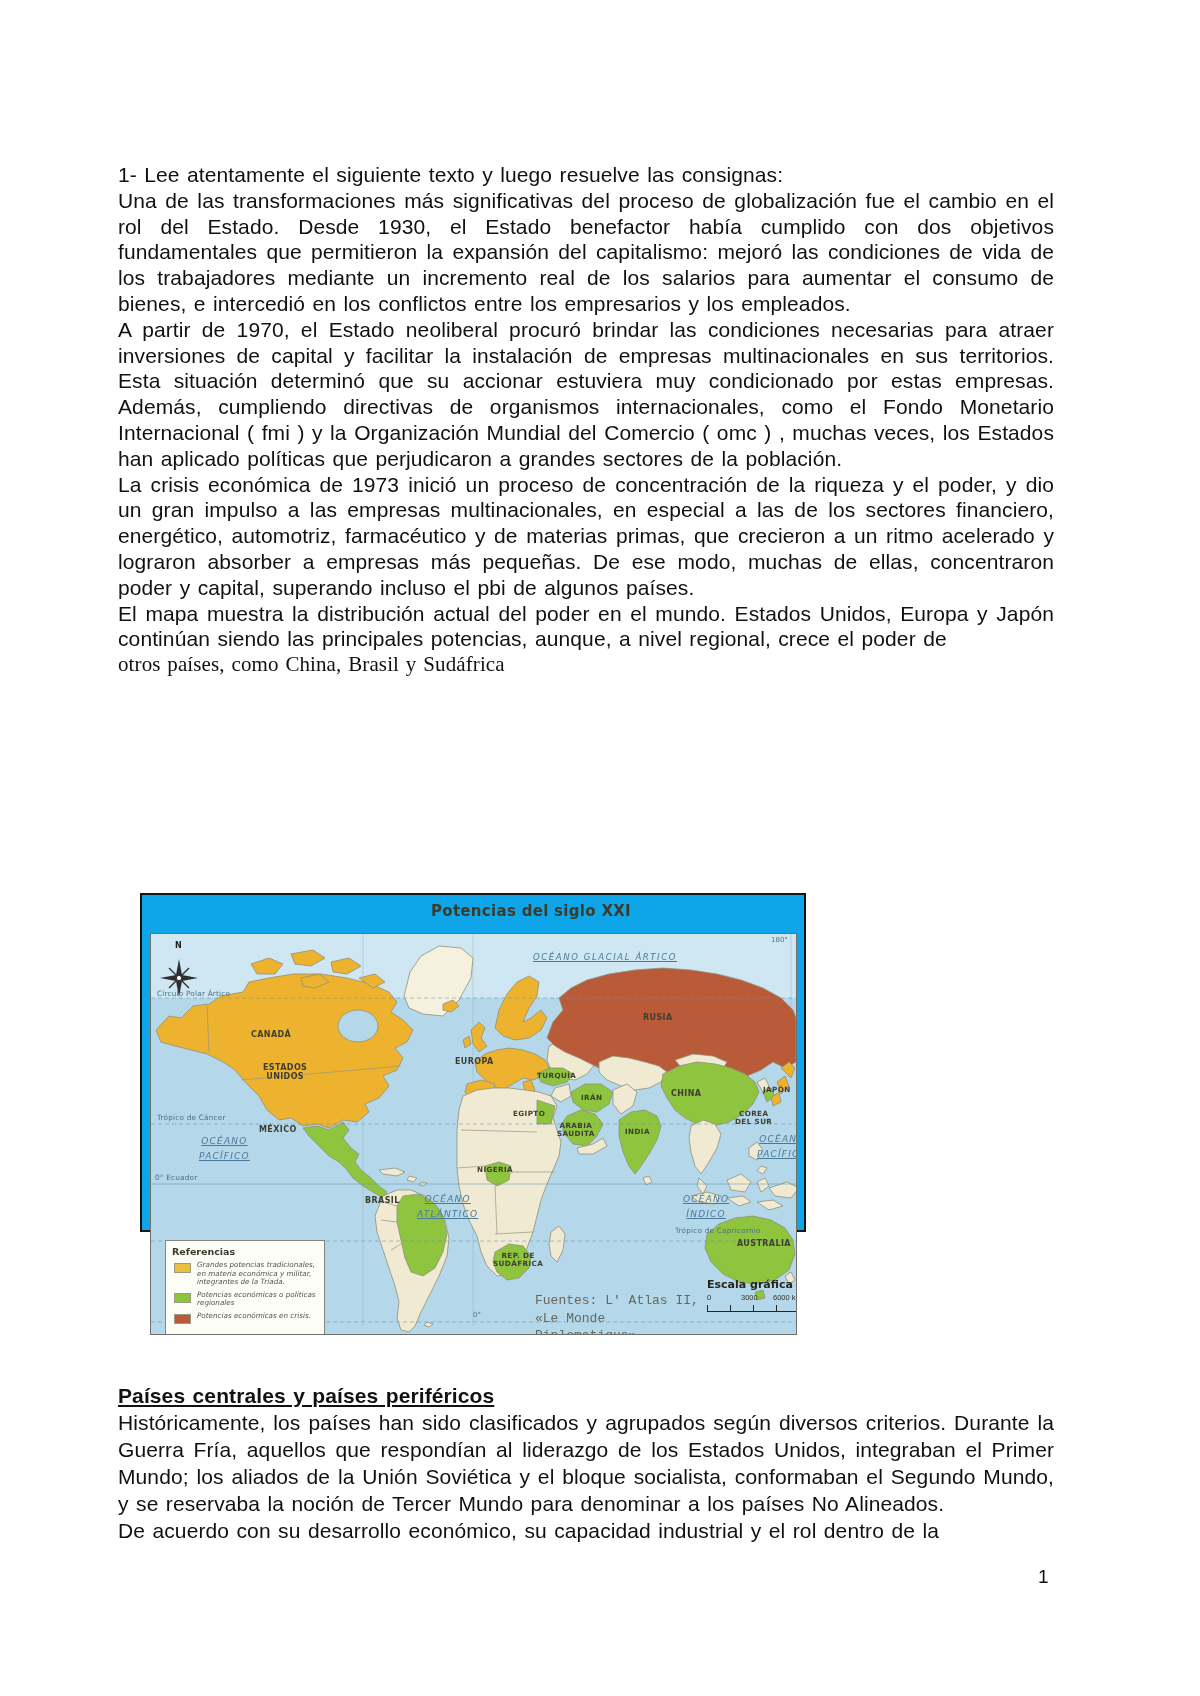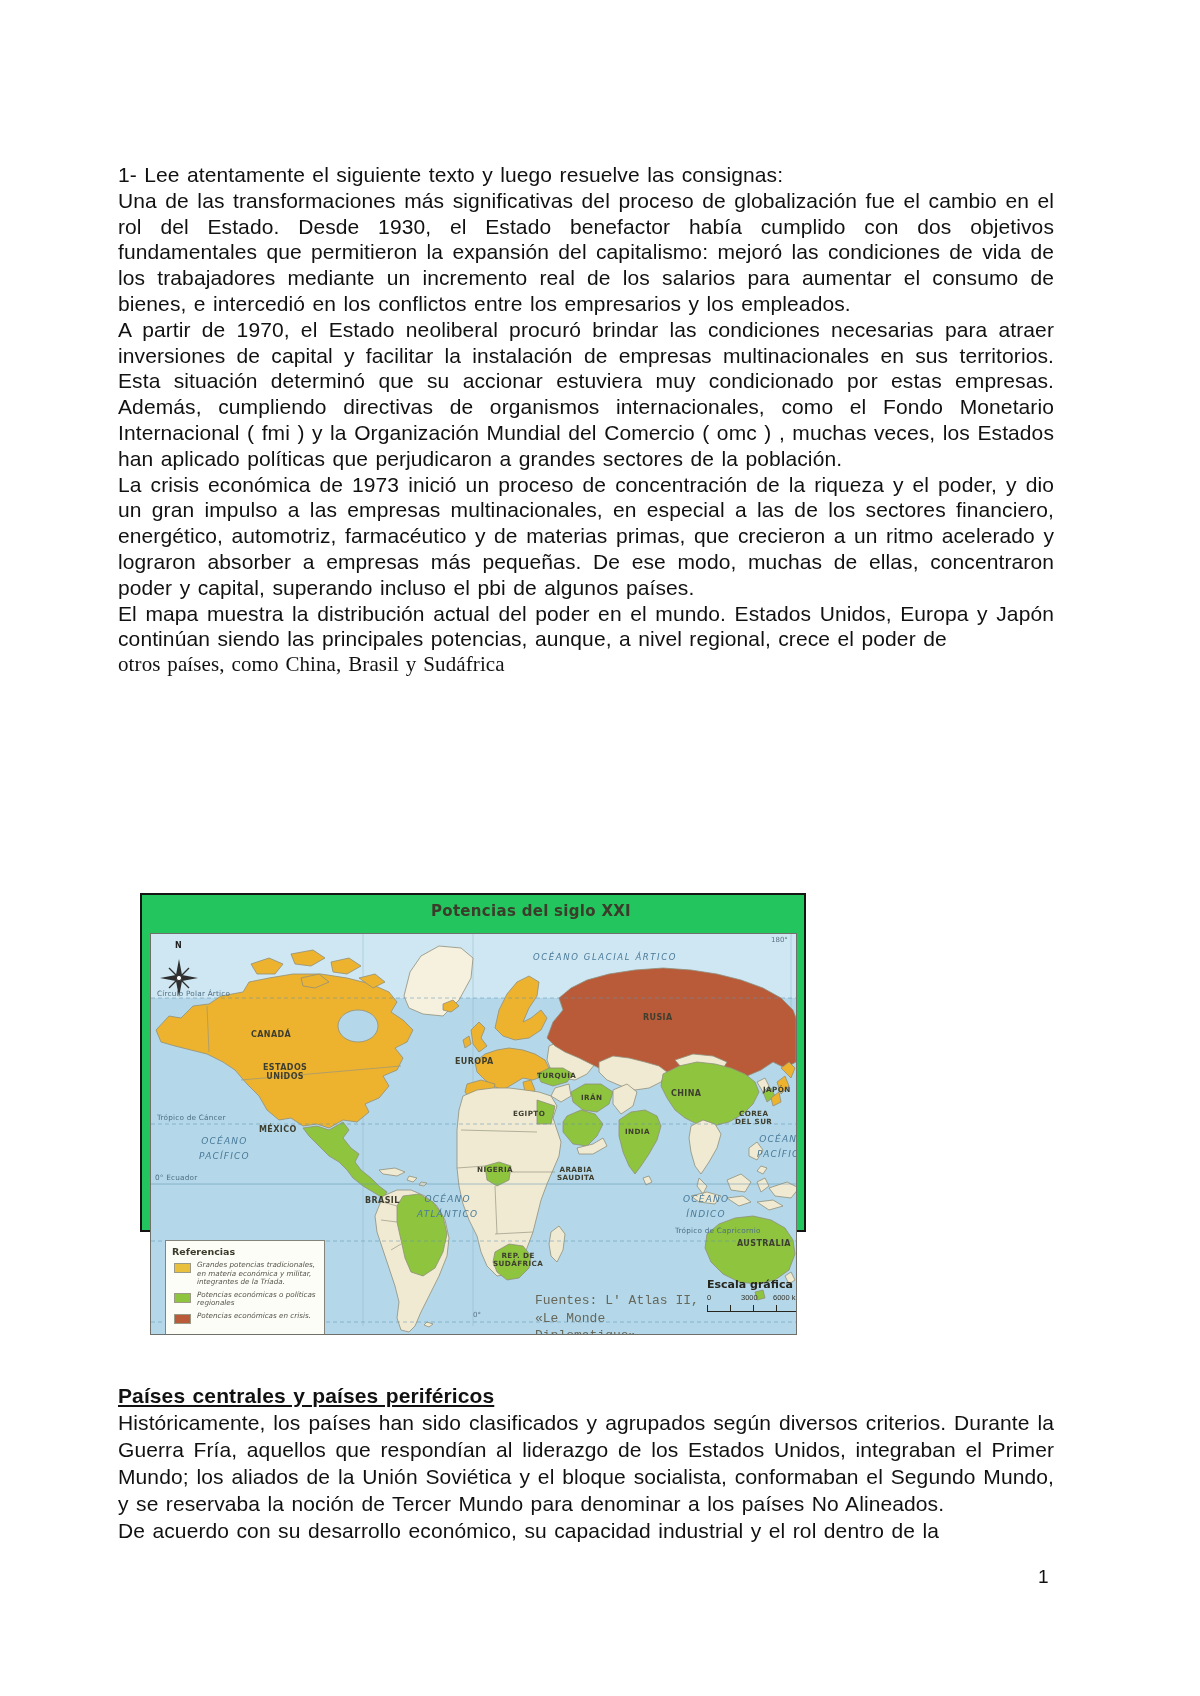--- a/index.html
+++ b/index.html
@@ -16,21 +16,21 @@
   .tblock p.noj{text-align:left;}
   .doc-title{ text-decoration:underline;}
   .h-underline{text-decoration:underline;}
   .h-bold{font-weight:bold;text-decoration:underline;}
   .indent1{padding-left:36px;}
   .indent2{padding-left:10px;font-family:Liberation Serif, serif;}
   .page-number{position:absolute;left:1038px;top:1566px;font-size:19px;}
   
   .map-figure{
     position:absolute;left:140px;top:893px;width:666px;height:339px;
-    box-sizing:border-box;border:2px solid #141414;background:#22c55e;
+    box-sizing:border-box;border:2px solid #141414;background:#0ea5e9;
   }
   .map-title{
     position:absolute;top:7px;left:0;right:0;text-align:center;
     transform:translateX(58px);
     font-family:"DejaVu Sans",sans-serif;font-size:15px;font-weight:bold;color:#3c3c2a;
     letter-spacing:.3px;
   }
   .map-canvas{
     position:absolute;left:8px;top:38px;width:645px;height:400px;
     border:1px solid #70706a;background:#b4d8e9;overflow:hidden;
@@ -46,21 +46,21 @@
   .grat{stroke:#5f93b0;stroke-width:.7;fill:none;opacity:.75;}
   .gratd{stroke-dasharray:4,3;}
   .vline{stroke:#86aec2;stroke-width:.7;opacity:.6;}
   
   .map-label{
     position:absolute;white-space:pre-line;font-family:"DejaVu Sans",sans-serif;
     line-height:1.1;text-align:center;pointer-events:none;
   }
   .country{font-size:8px;font-weight:bold;color:#3e3e2f;letter-spacing:.4px;}
   .country.sm{font-size:7.2px;}
-  .ocean{font-size:9px;font-style:italic;color:#4a7a99;letter-spacing:1.2px;line-height:1.7;}
+  .ocean{font-size:9px;font-style:italic;color:#4a7a99;letter-spacing:1.2px;line-height:1.7;text-decoration:underline;}
   .ocean.one{font-size:8.5px;letter-spacing:1.6px;}
   .latline{font-size:7.3px;color:#4f6f84;letter-spacing:.2px;}
   .deg{font-size:7px;color:#5a7386;}
   .compass-n{font-size:8px;font-weight:bold;color:#222;}
   
   .map-legend{
     position:absolute;left:14px;top:306px;width:160px;
     background:#fdfdf8;border:1px solid #84847a;padding:5px 6px 6px 6px;box-sizing:border-box;
   }
   .leg-title{font-size:9.5px;font-weight:bold;color:#3c3c2c;margin-bottom:4px;
@@ -245,21 +245,21 @@
 UNIDOS</span>
         <span class="map-label country sm" style="left: 386px; top: 138px;">TURQUÍA</span>
         <span class="map-label country sm" style="left: 612px; top: 152px;">JAPÓN</span>
         <span class="map-label country sm" style="left: 430px; top: 160px;">IRÁN</span>
         <span class="map-label country" style="left: 520px; top: 156px;">CHINA</span>
         <span class="map-label country sm" style="left: 362px; top: 176px;">EGIPTO</span>
         <span class="map-label country sm" style="left: 584px; top: 176px;">COREA
 DEL SUR</span>
         <span class="map-label latline" style="left: 6px; top: 180px;">Trópico de Cáncer</span>
         <span class="map-label country" style="left: 108px; top: 192px;">MÉXICO</span>
-        <span class="map-label country sm" style="left: 406px; top: 188px; margin-top: 44px;">ARABIA
+        <span class="map-label country sm" style="left: 406px; top: 188px;">ARABIA
 SAUDITA</span>
         <span class="map-label country sm" style="left: 474px; top: 194px;">INDIA</span>
         <span class="map-label ocean" style="left: 48px; top: 200px;">OCÉANO
 PACÍFICO</span>
         <span class="map-label ocean" style="left: 606px; top: 198px;">OCÉANO
 PACÍFICO</span>
         <span class="map-label country sm" style="left: 326px; top: 232px;">NIGERIA</span>
         <span class="map-label latline" style="left: 4px; top: 240px;">0° Ecuador</span>
         <span class="map-label country" style="left: 214px; top: 263px;">BRASIL</span>
         <span class="map-label ocean" style="left: 266px; top: 258px;">OCÉANO

